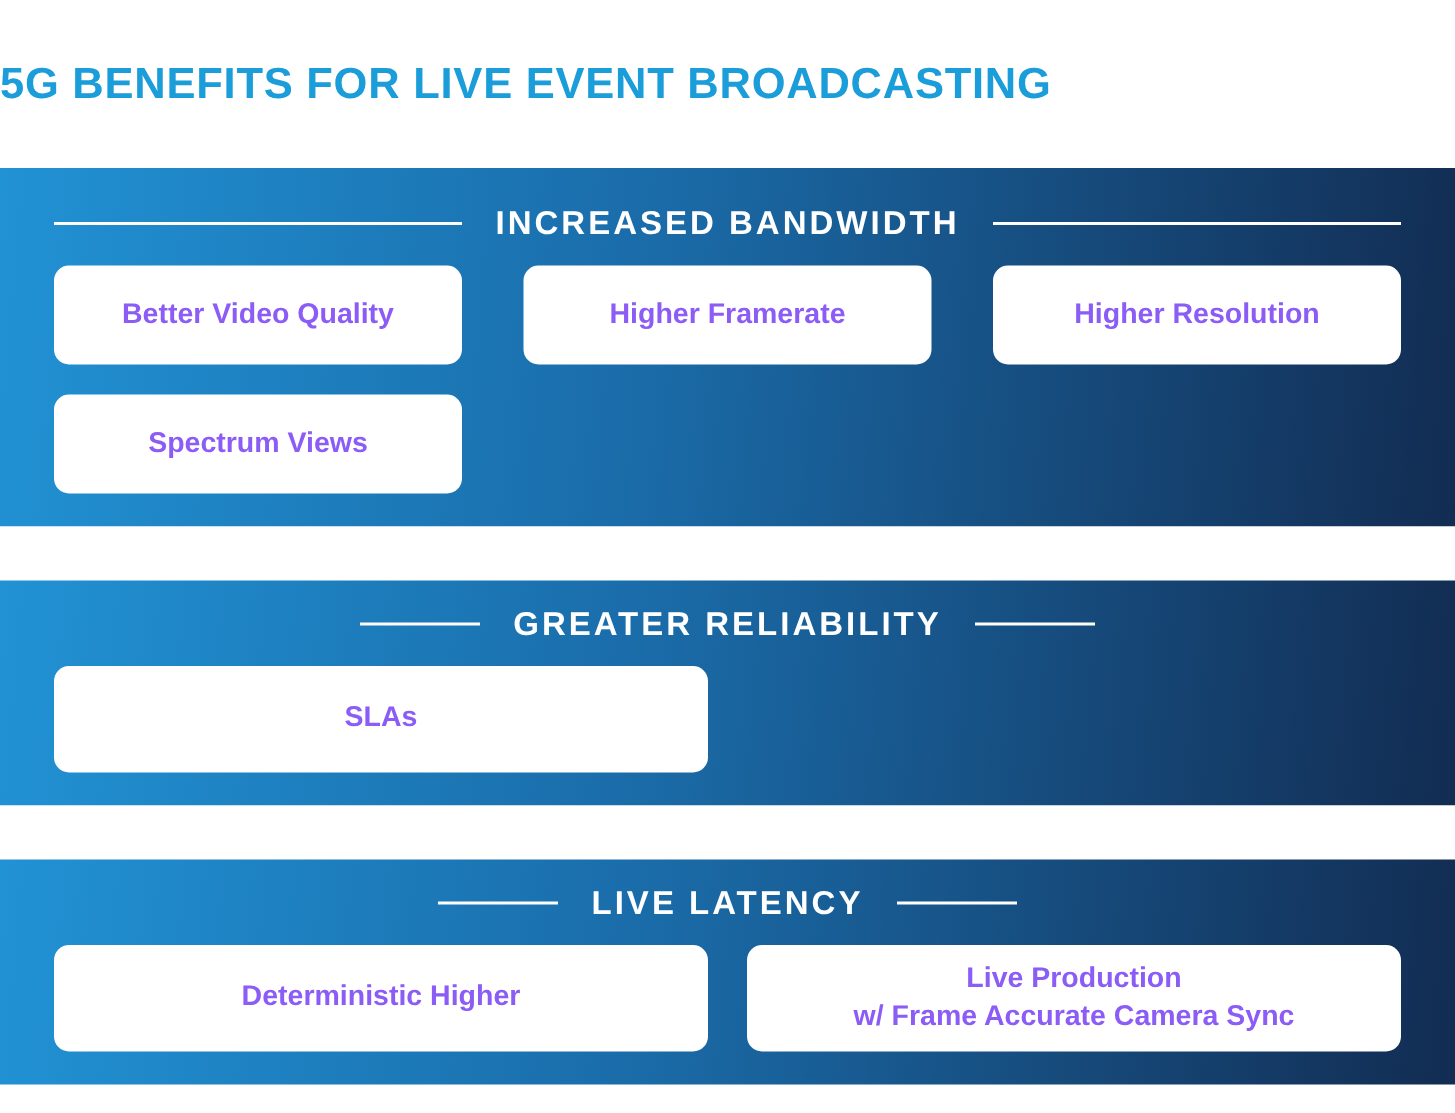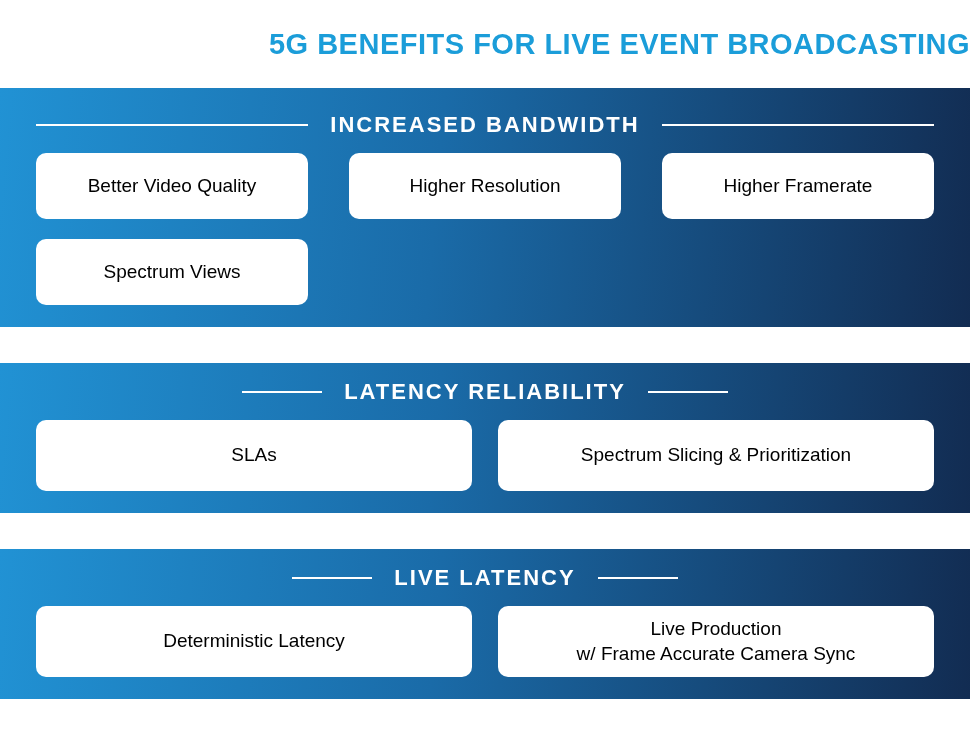--- a/index.html
+++ b/index.html
@@ -4,24 +4,24 @@
 <style>
   * { margin: 0; padding: 0; box-sizing: border-box; }
   html, body { background: #ffffff; }
   body {
     width: 970px;
     height: 742px;
     font-family: "Liberation Sans", sans-serif;
     overflow: hidden;
   }
   .title-bar {
-    height: 88px;
+    height: 112px;
     display: flex;
     align-items: center;
-    justify-content: flex-end;
+    justify-content: flex-start;
   }
   .page-title {
     color: #1b9dd9;
     font-size: 29px;
     font-weight: bold;
     letter-spacing: 0.5px;
     text-align: center;
   }
   .band {
     background: linear-gradient(95deg, #2192d4 0%, #1a6ba8 45%, #122c52 100%);
@@ -65,23 +65,23 @@
     grid-template-columns: 1fr 1fr;
     gap: 0 26px;
   }
   .card {
     background: #ffffff;
     border-radius: 10px;
     display: flex;
     align-items: center;
     justify-content: center;
     text-align: center;
-    color: #000000;
+    color: #8b5cf6;
     font-size: 19px;
-    font-weight: normal;
+    font-weight: bold;
     white-space: pre-line;
     line-height: 1.3;
     padding: 4px 10px;
   }
 </style>
 </head>
 <body>
 
 <div class="infographic">
 
@@ -90,48 +90,47 @@
   </div>
 
   <section class="band band-1">
     <div class="band-heading">
       <span class="rule rule-long"></span>
       <span class="heading-text">INCREASED BANDWIDTH</span>
       <span class="rule rule-long"></span>
     </div>
     <div class="cards grid-3x2">
       <div class="card">Better Video Quality</div>
+      <div class="card">Higher Framerate</div>
       <div class="card">Higher Resolution</div>
-      <div class="card">Higher Framerate</div>
       <div class="card">Spectrum Views</div>
     </div>
   </section>
 
   <div class="band-gap"></div>
 
   <section class="band band-2">
     <div class="band-heading">
       <span class="rule rule-short"></span>
-      <span class="heading-text">LATENCY RELIABILITY</span>
+      <span class="heading-text">GREATER RELIABILITY</span>
       <span class="rule rule-short"></span>
     </div>
     <div class="cards grid-2">
       <div class="card">SLAs</div>
-      <div class="card">Spectrum Slicing &amp; Prioritization</div>
     </div>
   </section>
 
   <div class="band-gap"></div>
 
   <section class="band band-3">
     <div class="band-heading">
       <span class="rule rule-short"></span>
       <span class="heading-text">LIVE LATENCY</span>
       <span class="rule rule-short"></span>
     </div>
     <div class="cards grid-2">
-      <div class="card">Deterministic Latency</div>
+      <div class="card">Deterministic Higher</div>
       <div class="card">Live Production
 w/ Frame Accurate Camera Sync</div>
     </div>
   </section>
 
 </div>
 
 </body></html>

